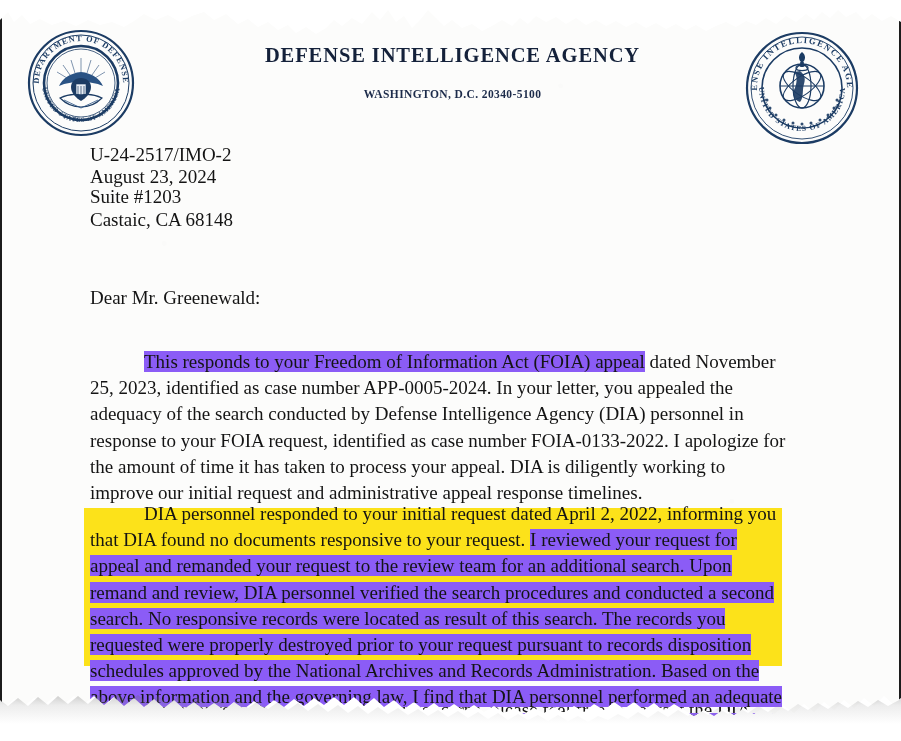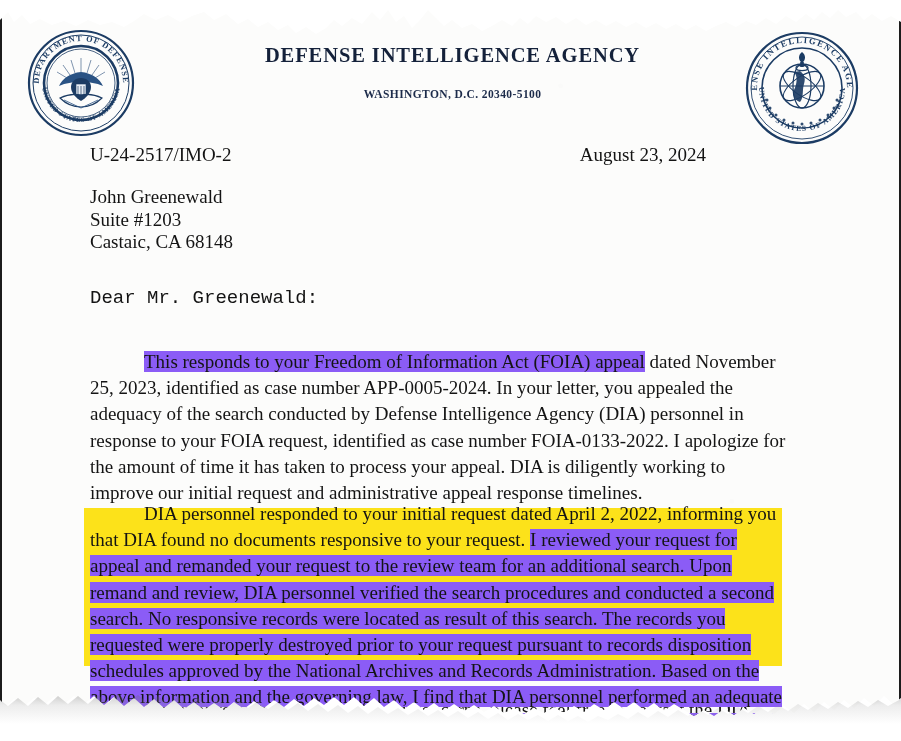--- a/index.html
+++ b/index.html
@@ -99,38 +99,38 @@
   
   #refline {
     position: absolute;
     left: 88px;
     top: 144px;
     width: 616px;
     display: flex;
     justify-content: space-between;
     font-size: 19px;
     color: #141414;
+    flex-direction: column;
   }
 
   #address-block {
     position: absolute;
     left: 88px;
     top: 186px;
     font-size: 19px;
     line-height: 22.6px;
     color: #141414;
   }
 
   #salutation {
     position: absolute;
     left: 88px;
     top: 287px;
     font-size: 19px;
     color: #141414;
-    font-family: Liberation Mono, monospace;
   }
 
   .para {
     position: absolute;
     left: 88px;
     width: 700px;
     font-size: 19px;
     line-height: 26.2px;
     text-align: left;
     color: #141414;
@@ -273,21 +273,20 @@
       </svg>
 
     </div>
 
     <div id="refline">
       <span>U-24-2517/IMO-2</span>
       <span>August 23, 2024</span>
     </div>
 
     <div id="address-block">
-      <div>John Greenewald</div>
       <div>Suite #1203</div>
       <div>Castaic, CA  68148</div>
     </div>
 
     <div id="salutation">Dear Mr. Greenewald:</div>
 
     <div id="hl-block"></div>
 
     <p class="para" id="para-1">
       <span class="indent"></span><mark class="hl">This responds to your Freedom of Information Act (FOIA) appeal</mark><span> dated November 25, 2023, identified as case number APP-0005-2024.  In your letter, you appealed the adequacy of the search conducted by Defense Intelligence Agency (DIA) personnel in response to your FOIA request, identified as case number FOIA-0133-2022.  I apologize for the amount of time it has taken to process your appeal.  DIA is diligently working to improve our initial request and administrative appeal response timelines.</span>

